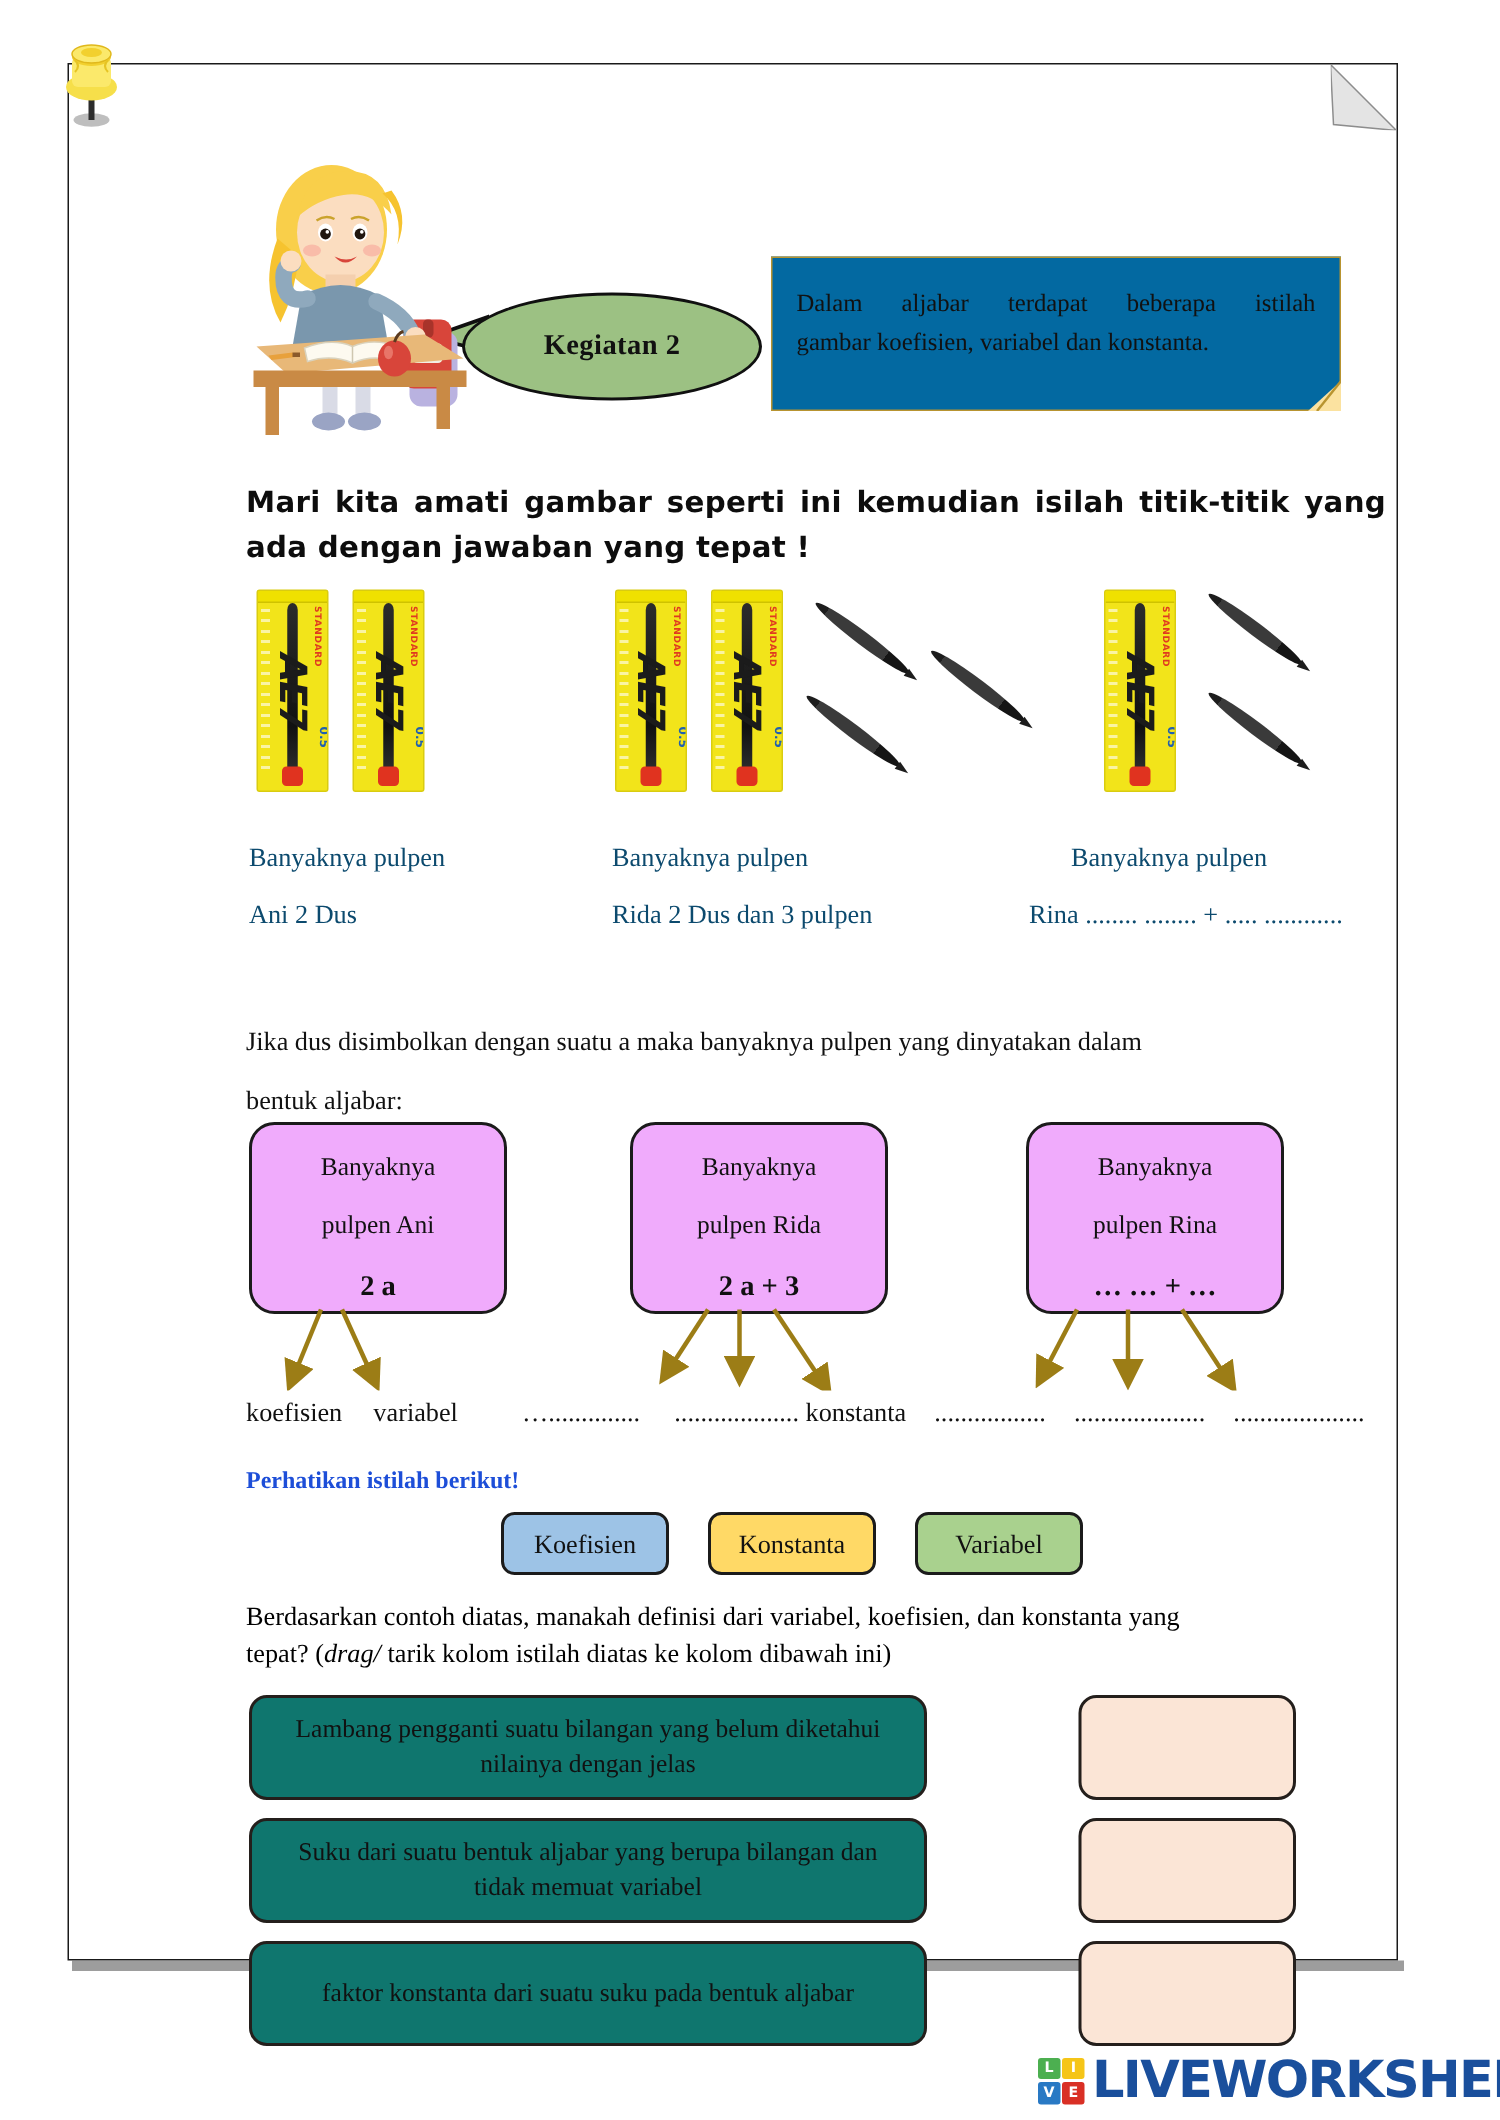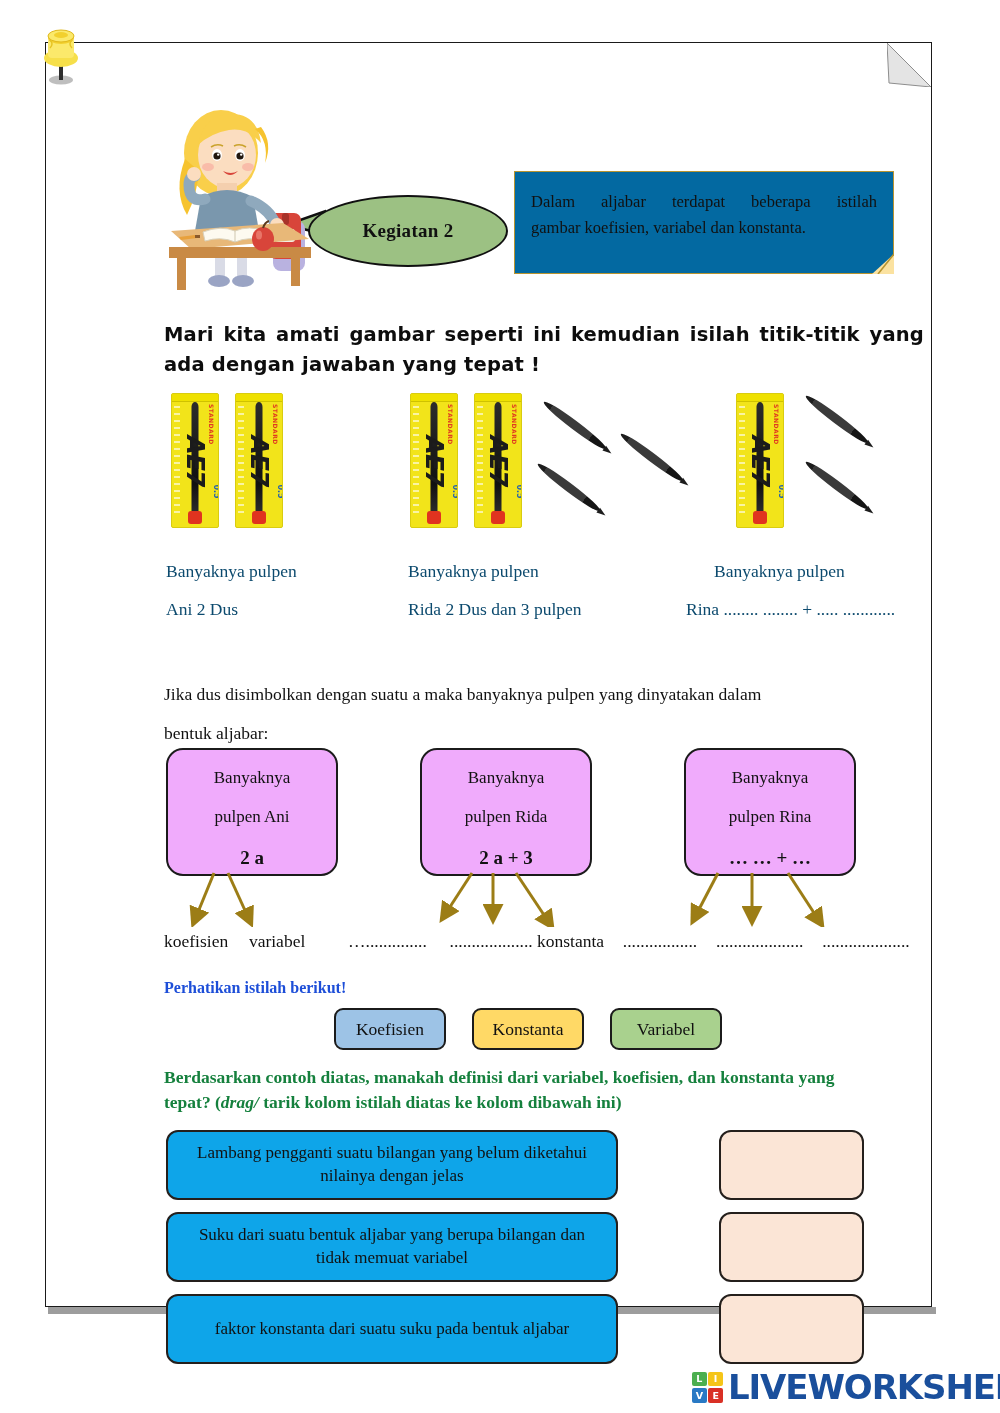--- a/index.html
+++ b/index.html
@@ -275,36 +275,35 @@
     color: #111;
     padding: 0 14px;
   }
 
   #question {
     position: absolute;
     left: 118px; top: 1022px;
     width: 740px;
     font-size: 17.5px;
     line-height: 1.45;
-    color: #15803d;
-    font-weight: bold;
+    color: #000000;
   }
   #question i { font-style: italic; }
 
   
   .defrow { position: absolute; left: 120px; width: 700px; }
   #dr1 { top: 1087px; }
   #dr2 { top: 1169px; }
   #dr3 { top: 1251px; }
 
   .defbox {
     position: absolute;
     left: 0; top: 0;
     width: 452px; height: 70px;
-    background: #0ea5e9;
+    background: #0f766e;
     border: 2.4px solid #241f1c;
     border-radius: 12px;
     display: flex; align-items: center; justify-content: center;
     text-align: center;
     font-size: 17px;
     line-height: 1.35;
     color: #111;
     padding: 0 22px;
   }
   .dropbox {

